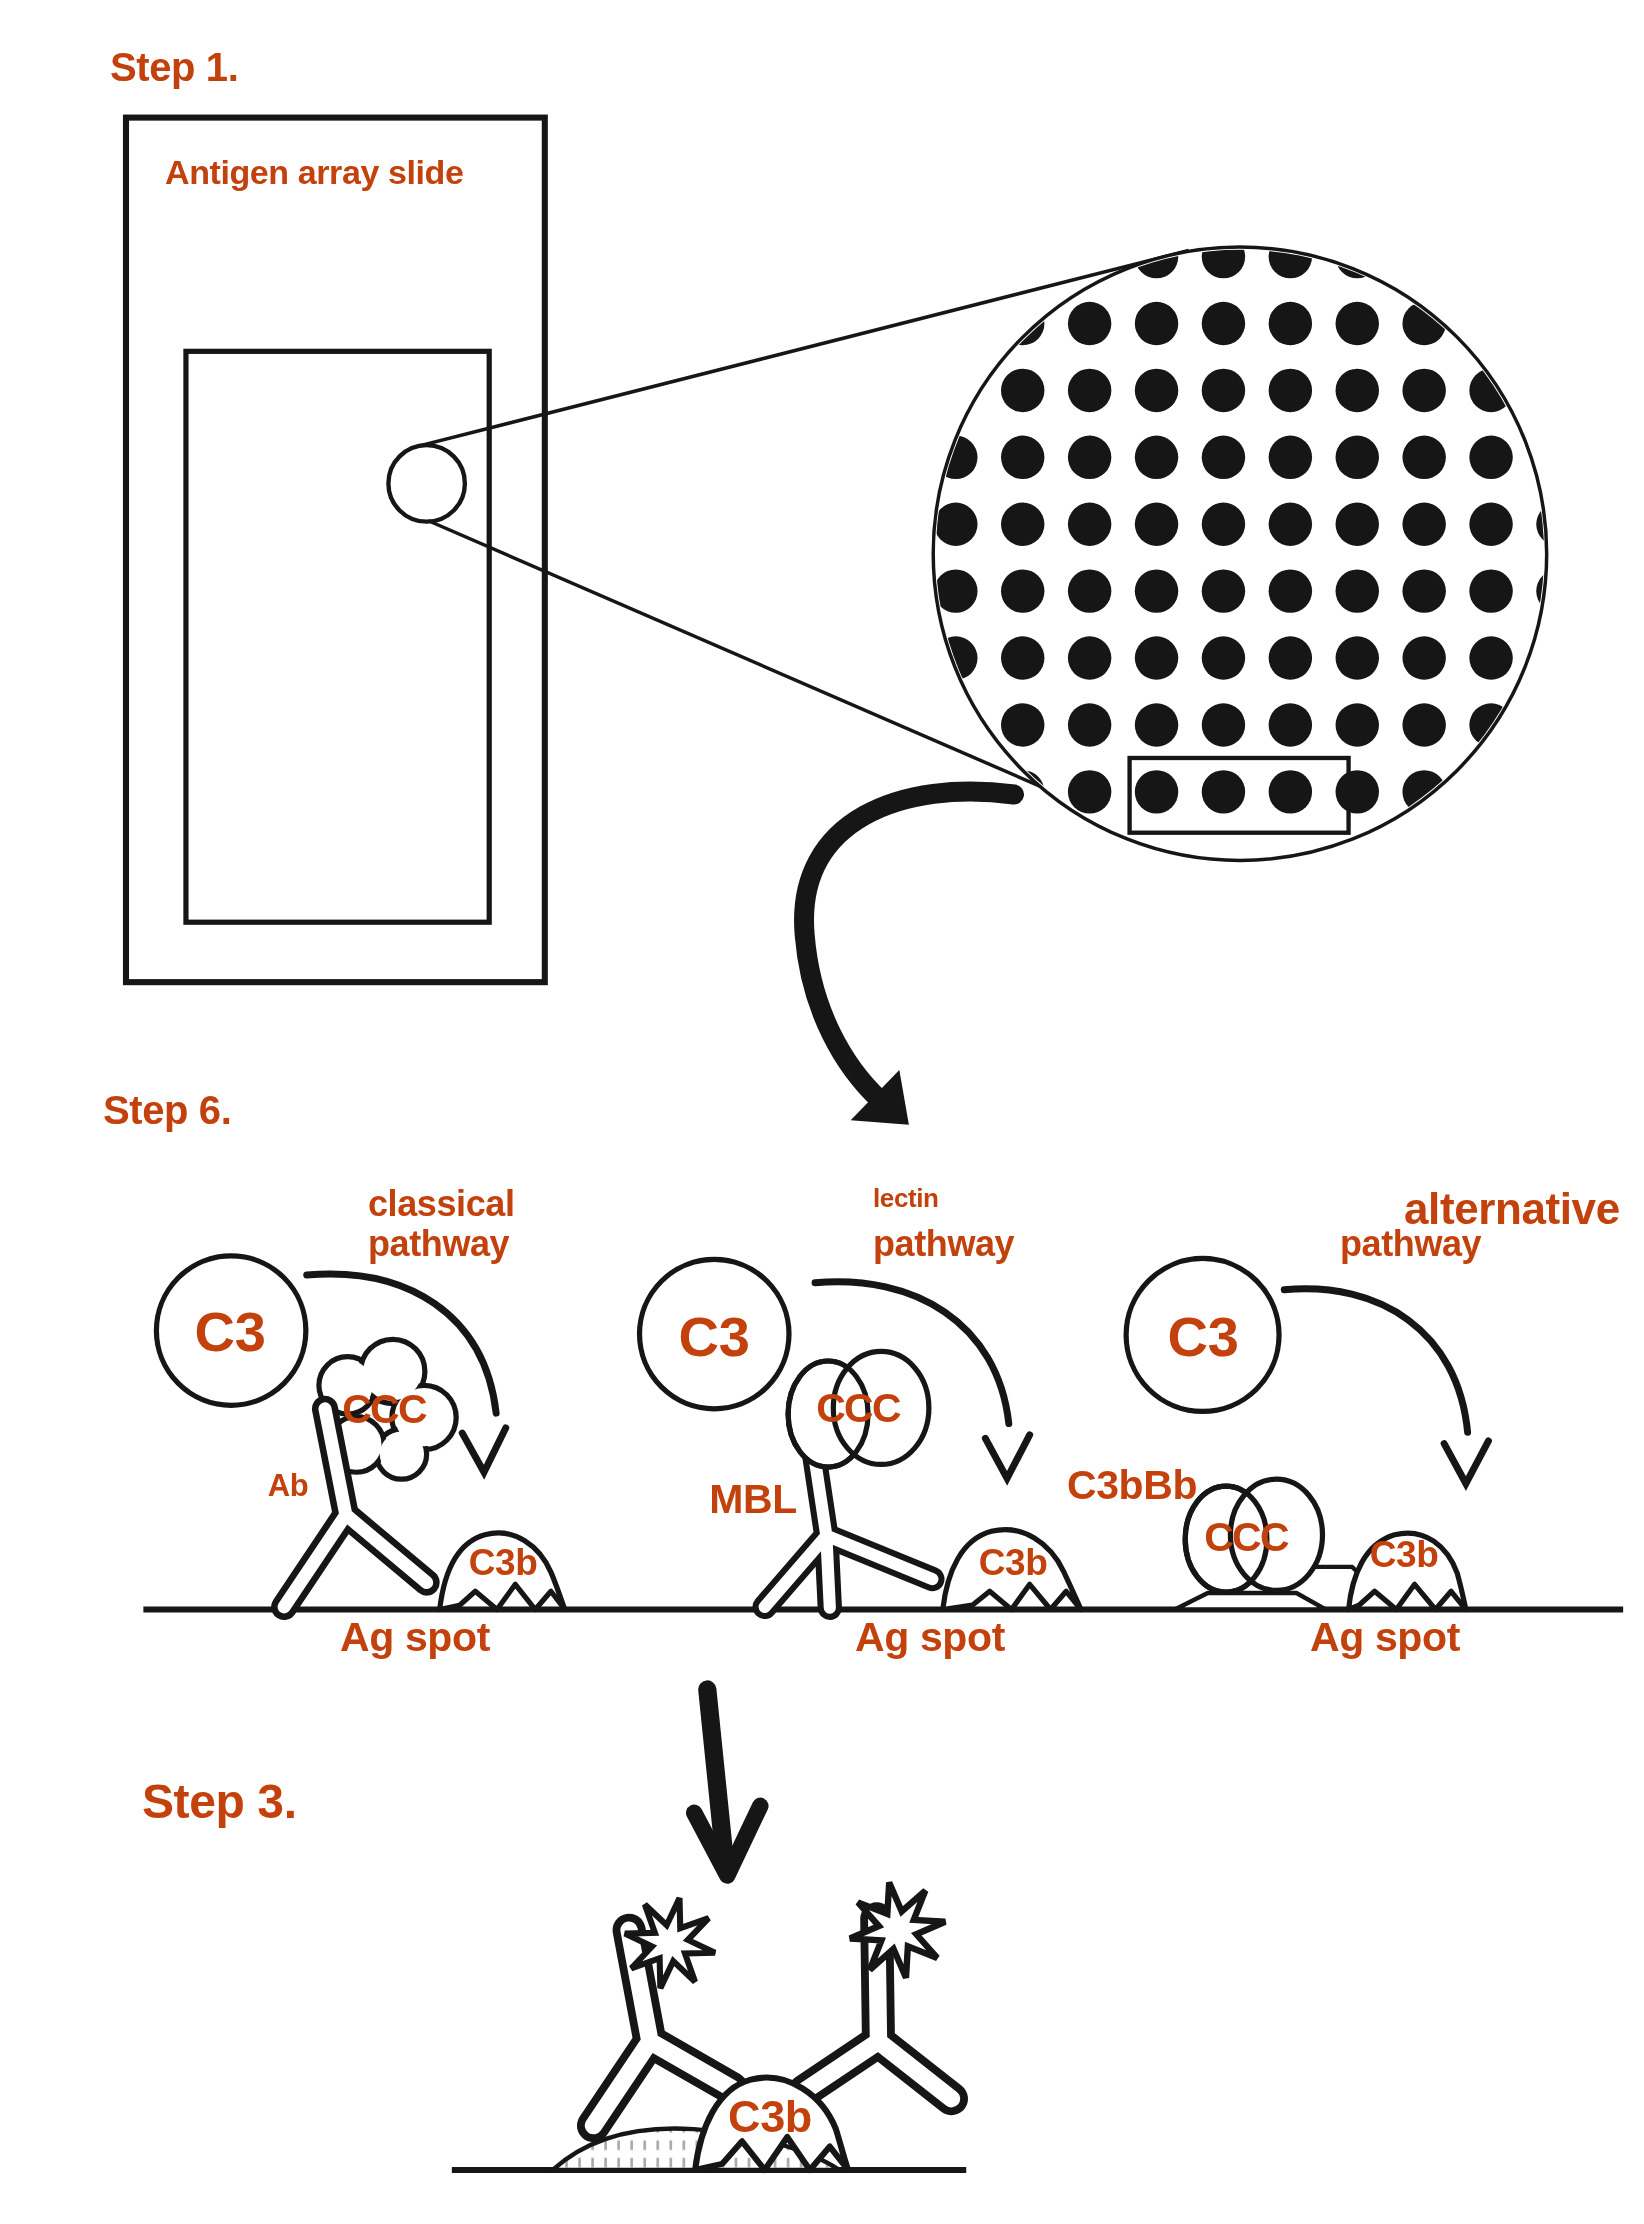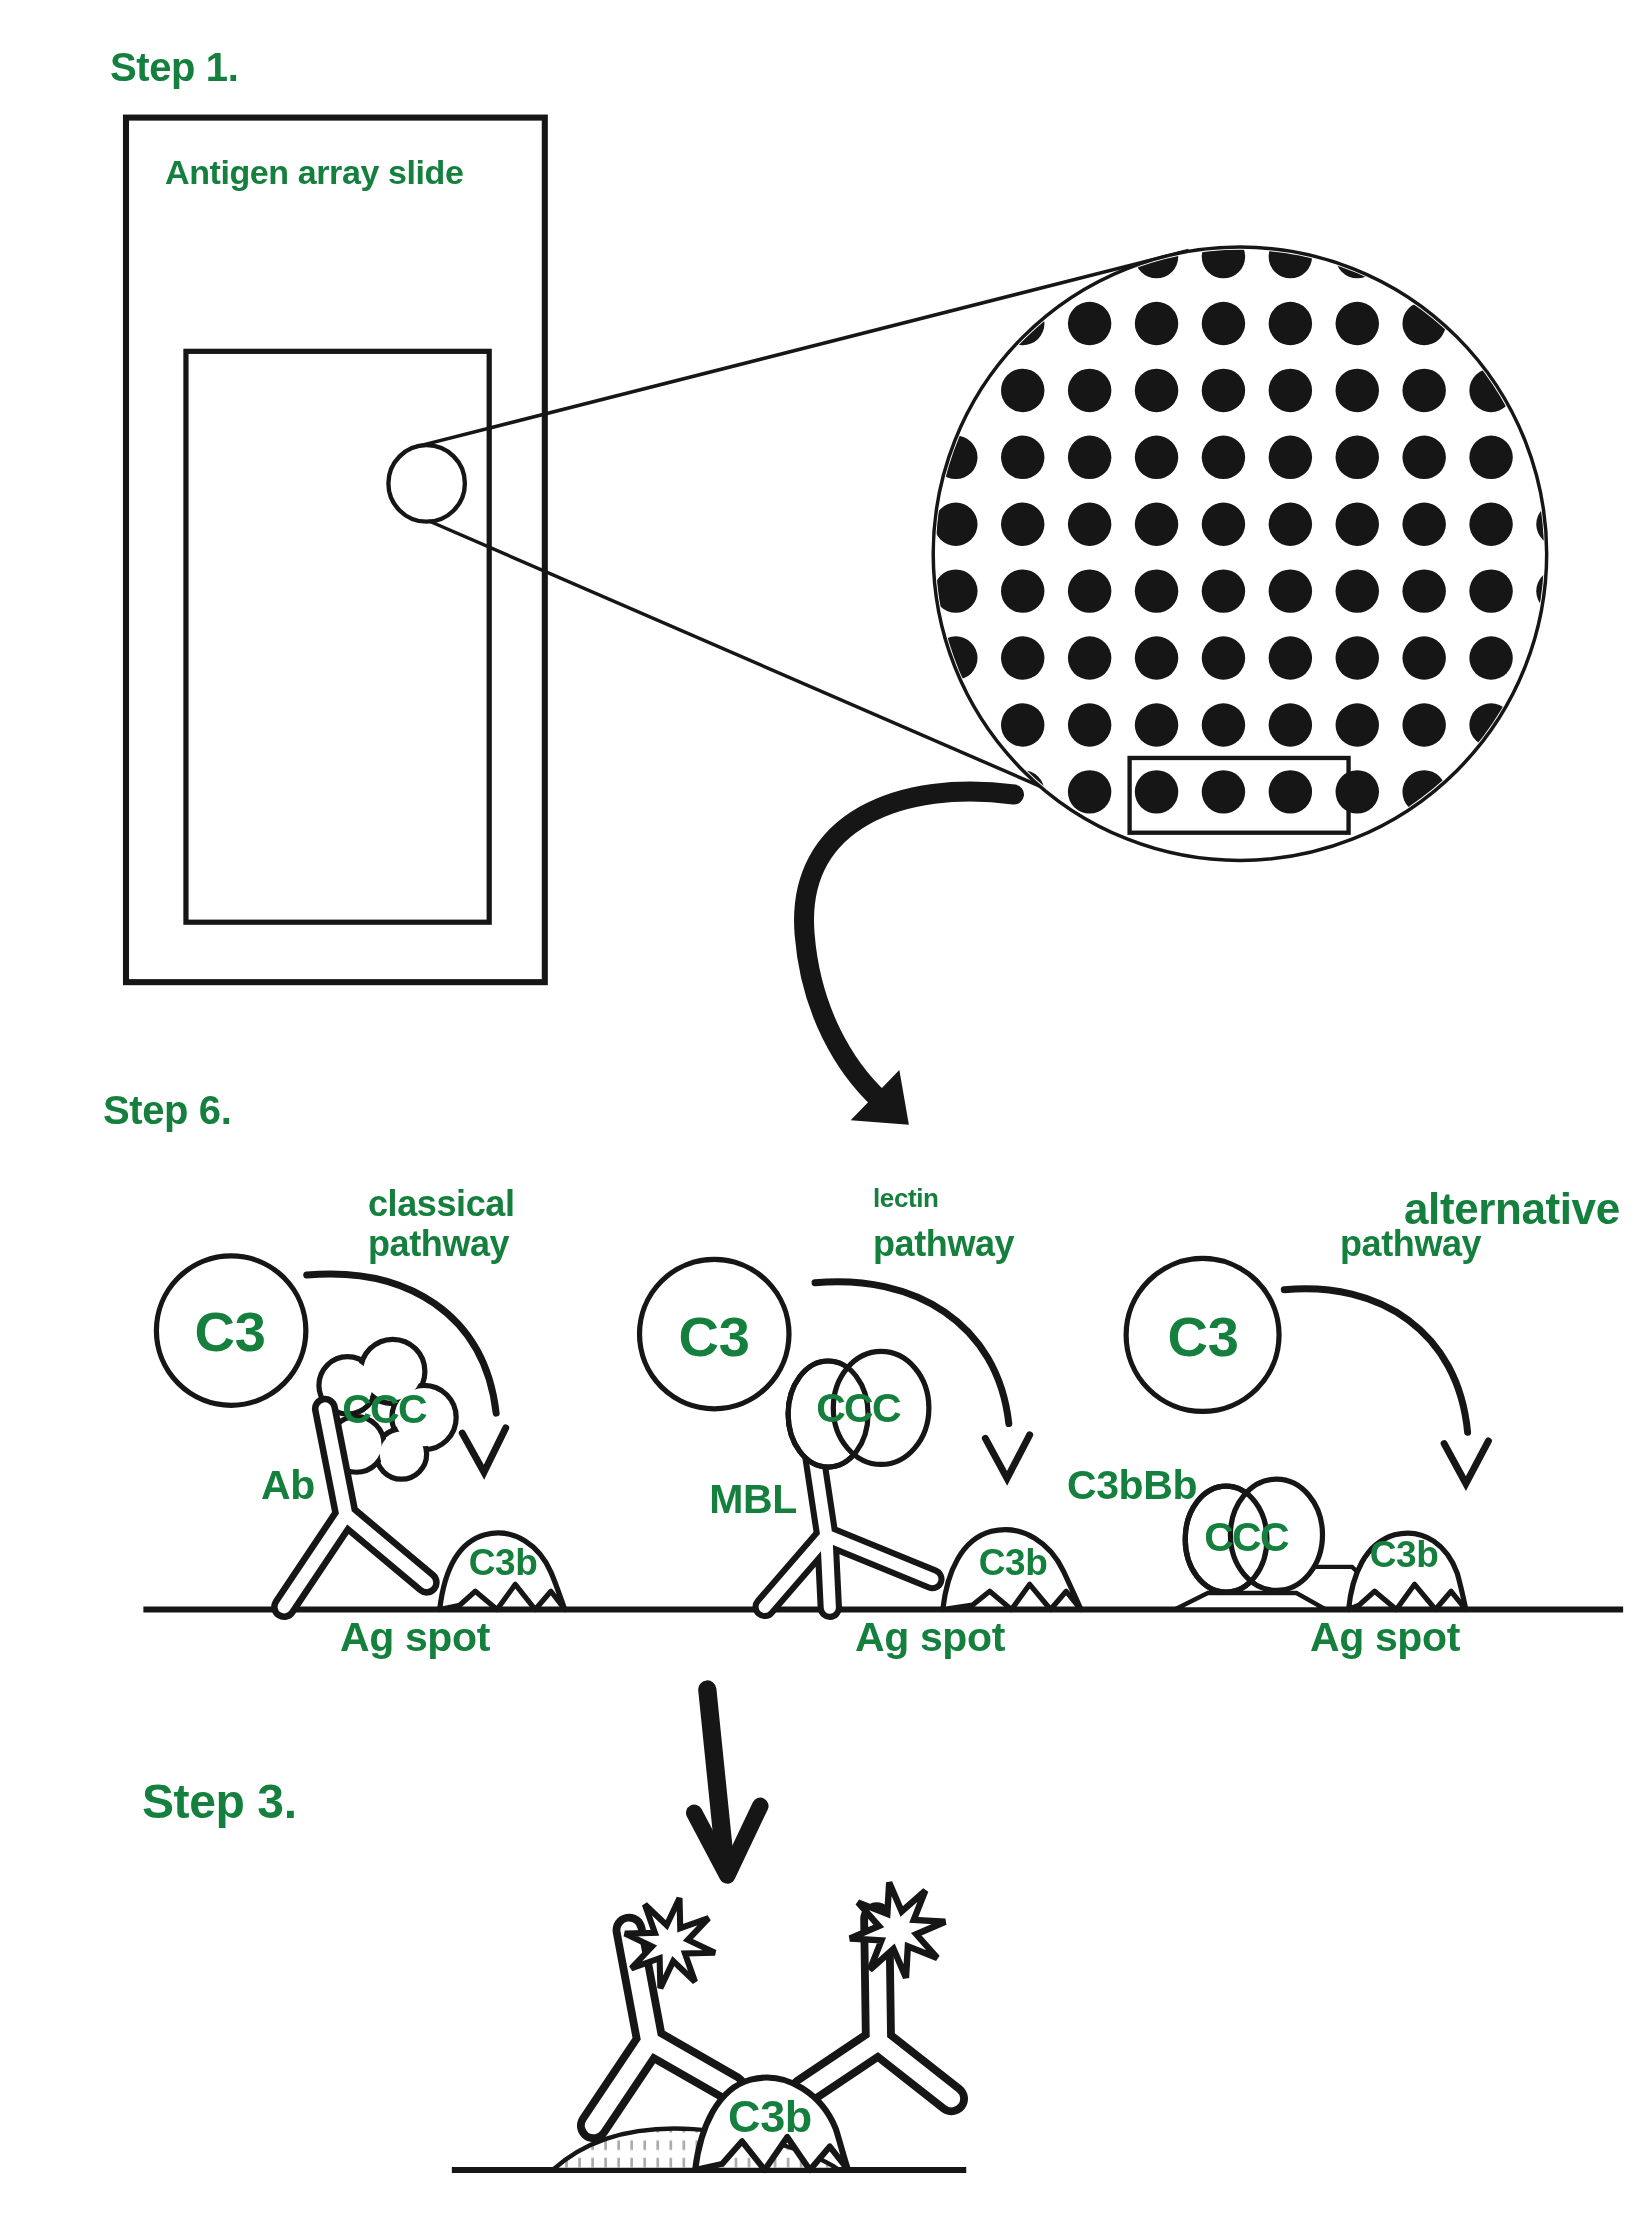--- a/index.html
+++ b/index.html
@@ -1,19 +1,19 @@
 <!DOCTYPE html>
 <html style="font-size:14px"><head>
 <meta charset="utf-8">
 <style>
   html,body{margin:0;padding:0;background:#fff}
   .canvas{position:relative;width:1644px;height:2225px;background:#ffffff;overflow:hidden;
           font-family:"Liberation Sans","DejaVu Sans",sans-serif;color:#161616}
   svg.art{position:absolute;left:0;top:0}
-  .lbl{position:absolute;font-weight:700;color:#15803d;white-space:nowrap;line-height:1.12;
+  .lbl{position:absolute;font-weight:700;color:#c2410c;white-space:nowrap;line-height:1.12;
        letter-spacing:-0.4px}
   .ctr{transform:translate(-50%,-50%)}
   .ctx{transform:translate(-50%,0)}
 </style>
 </head>
 <body>
 
 <div class="canvas">
 
   <svg class="art" width="1644" height="2225" viewBox="0 0 1892 2560">
@@ -217,21 +217,21 @@
 
   <div class="lbl" style="left:110px;top:45px;font-size:40px">Step 1.</div>
   <div class="lbl" style="left:165px;top:153px;font-size:34px;font-weight:700">Antigen array slide</div>
 
   <div class="lbl" style="left:103px;top:1088px;font-size:40px">Step 6.</div>
 
   <div class="lbl" style="left:368px;top:1184px;font-size:36px">classical</div>
   <div class="lbl" style="left:368px;top:1224px;font-size:36px">pathway</div>
   <div class="lbl ctr" style="left:230px;top:1332px;font-size:56px">C3</div>
   <div class="lbl ctr" style="left:384px;top:1410px;font-size:41px;letter-spacing:-1.7px">CCC</div>
-  <div class="lbl ctr" style="left:288px;top:1486px;font-size:41px">Ab</div>
+  <div class="lbl ctr" style="left:288px;top:1486px;font-size:31px">Ab</div>
   <div class="lbl ctr" style="left:503px;top:1563px;font-size:37px">C3b</div>
   <div class="lbl ctx" style="left:415px;top:1615px;font-size:41px">Ag spot</div>
 
   <div class="lbl" style="left:873px;top:1184px;font-size:26px">lectin</div>
   <div class="lbl" style="left:873px;top:1224px;font-size:36px">pathway</div>
   <div class="lbl ctr" style="left:714px;top:1337px;font-size:56px">C3</div>
   <div class="lbl ctr" style="left:858px;top:1409px;font-size:41px;letter-spacing:-1.7px">CCC</div>
   <div class="lbl ctr" style="left:753px;top:1500px;font-size:41px">MBL</div>
   <div class="lbl ctr" style="left:1013px;top:1563px;font-size:37px">C3b</div>
   <div class="lbl ctx" style="left:930px;top:1615px;font-size:41px">Ag spot</div>

